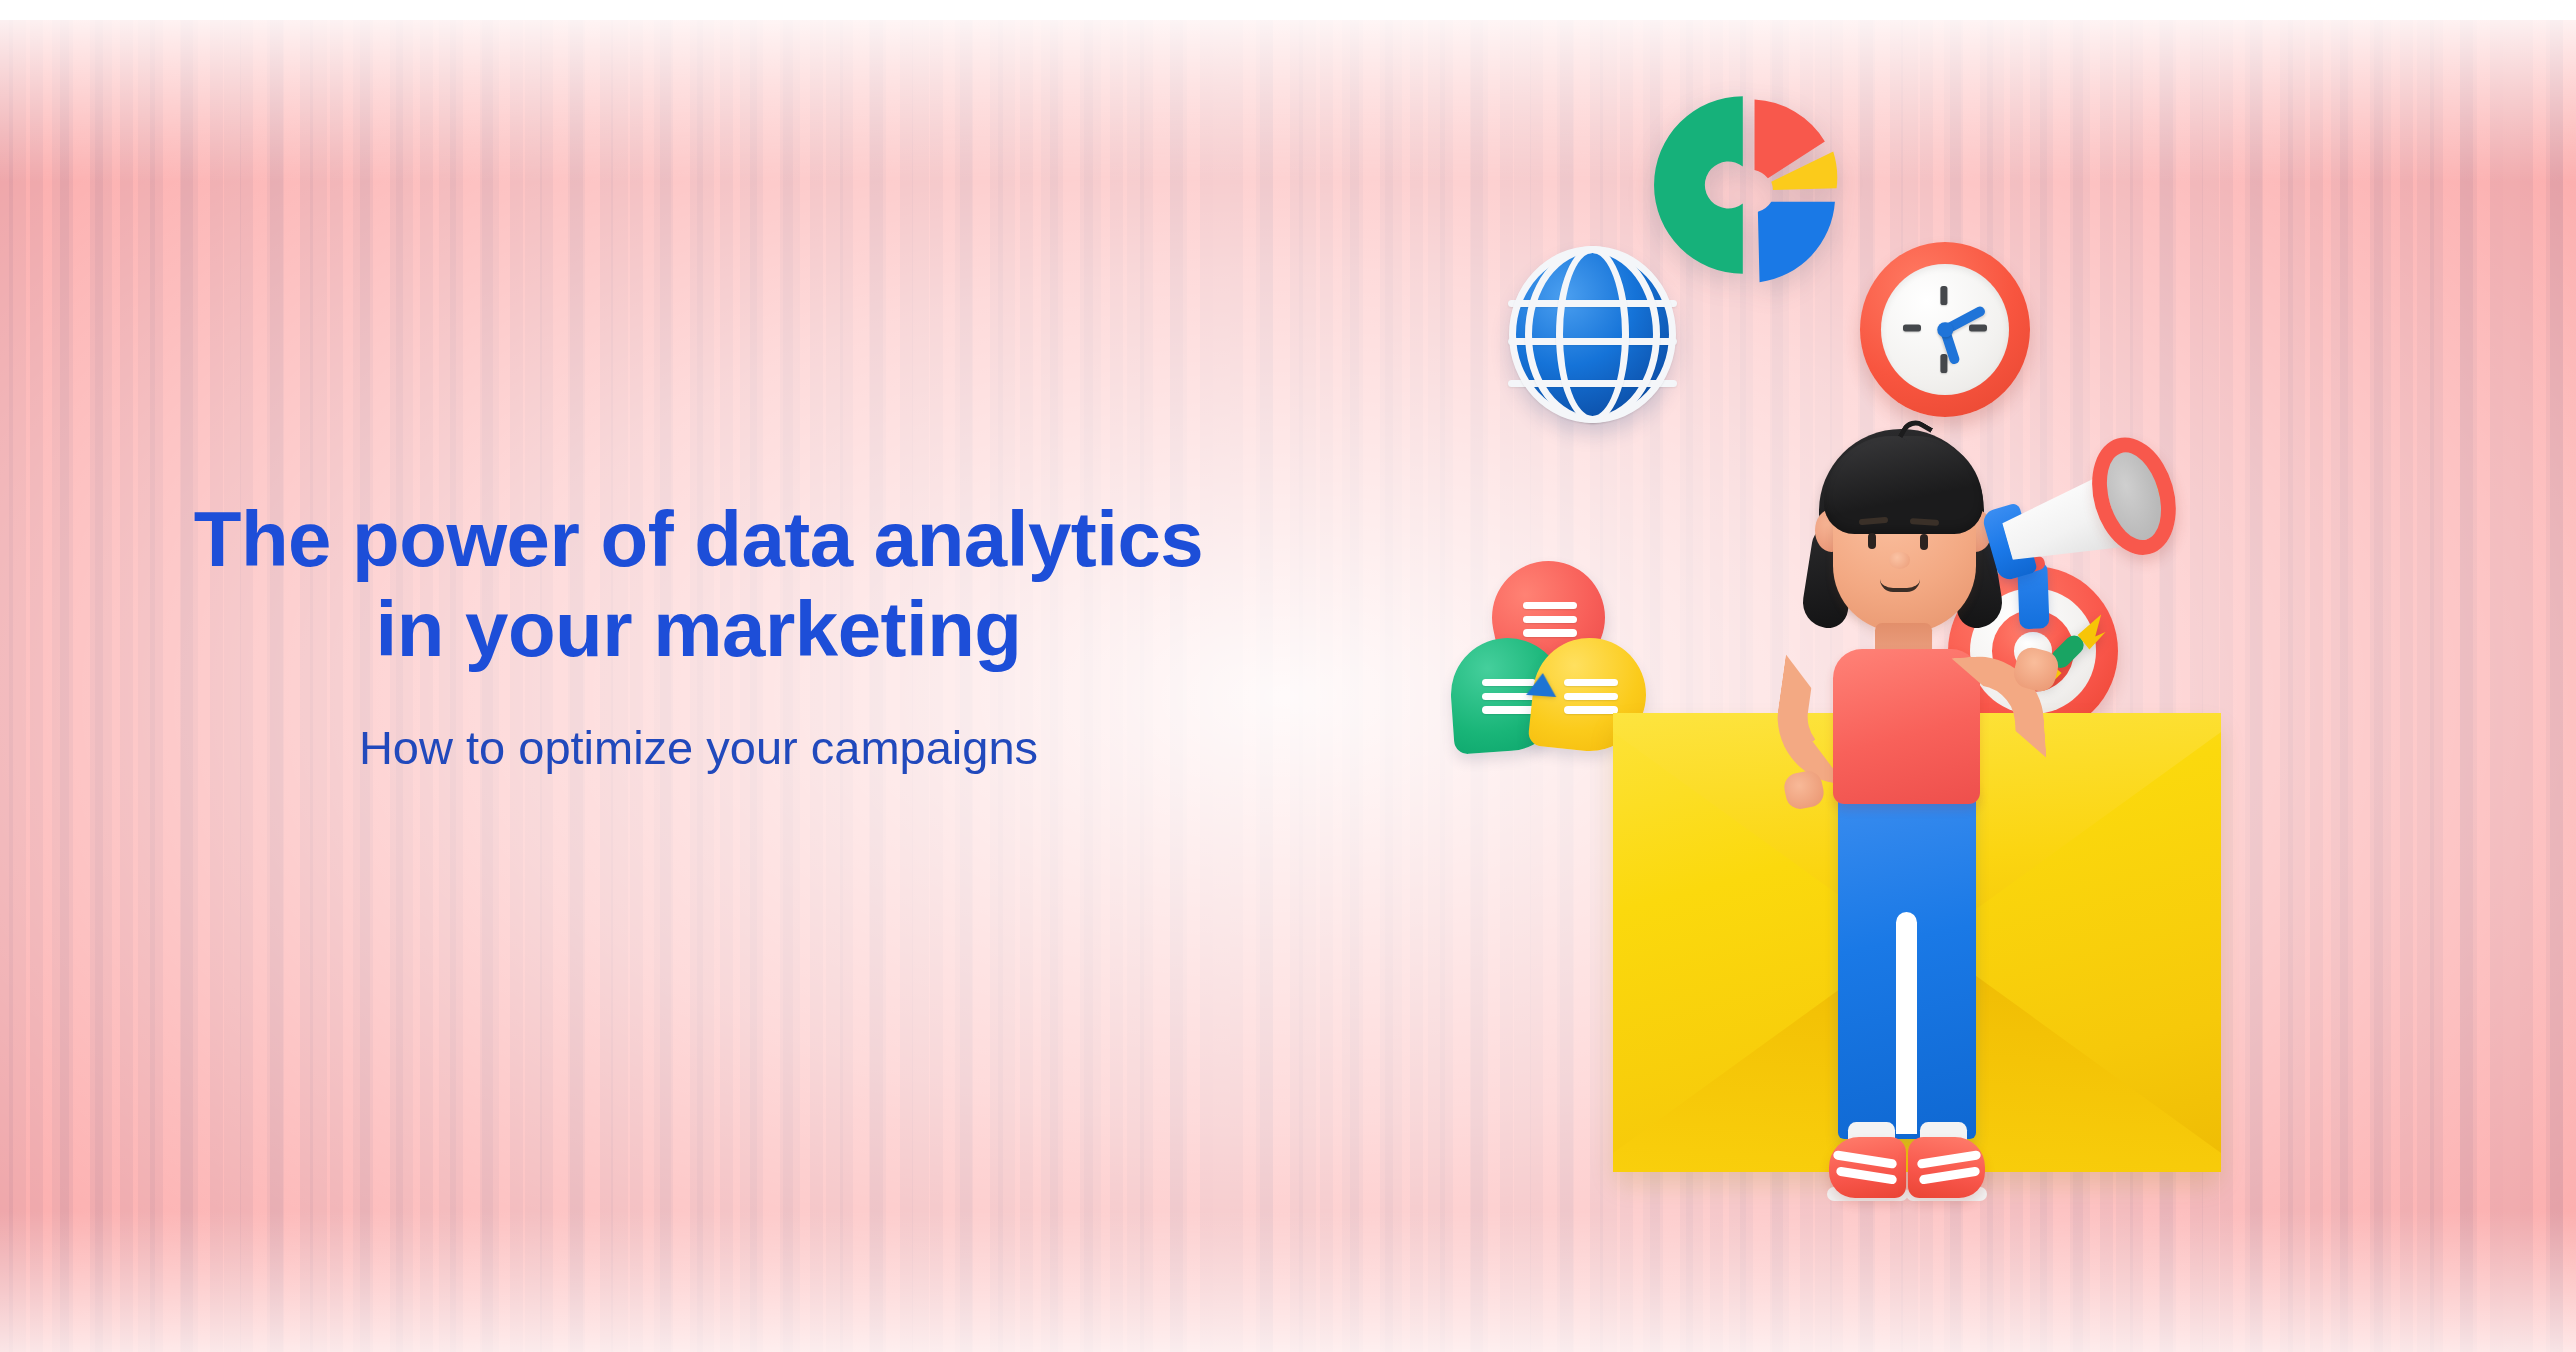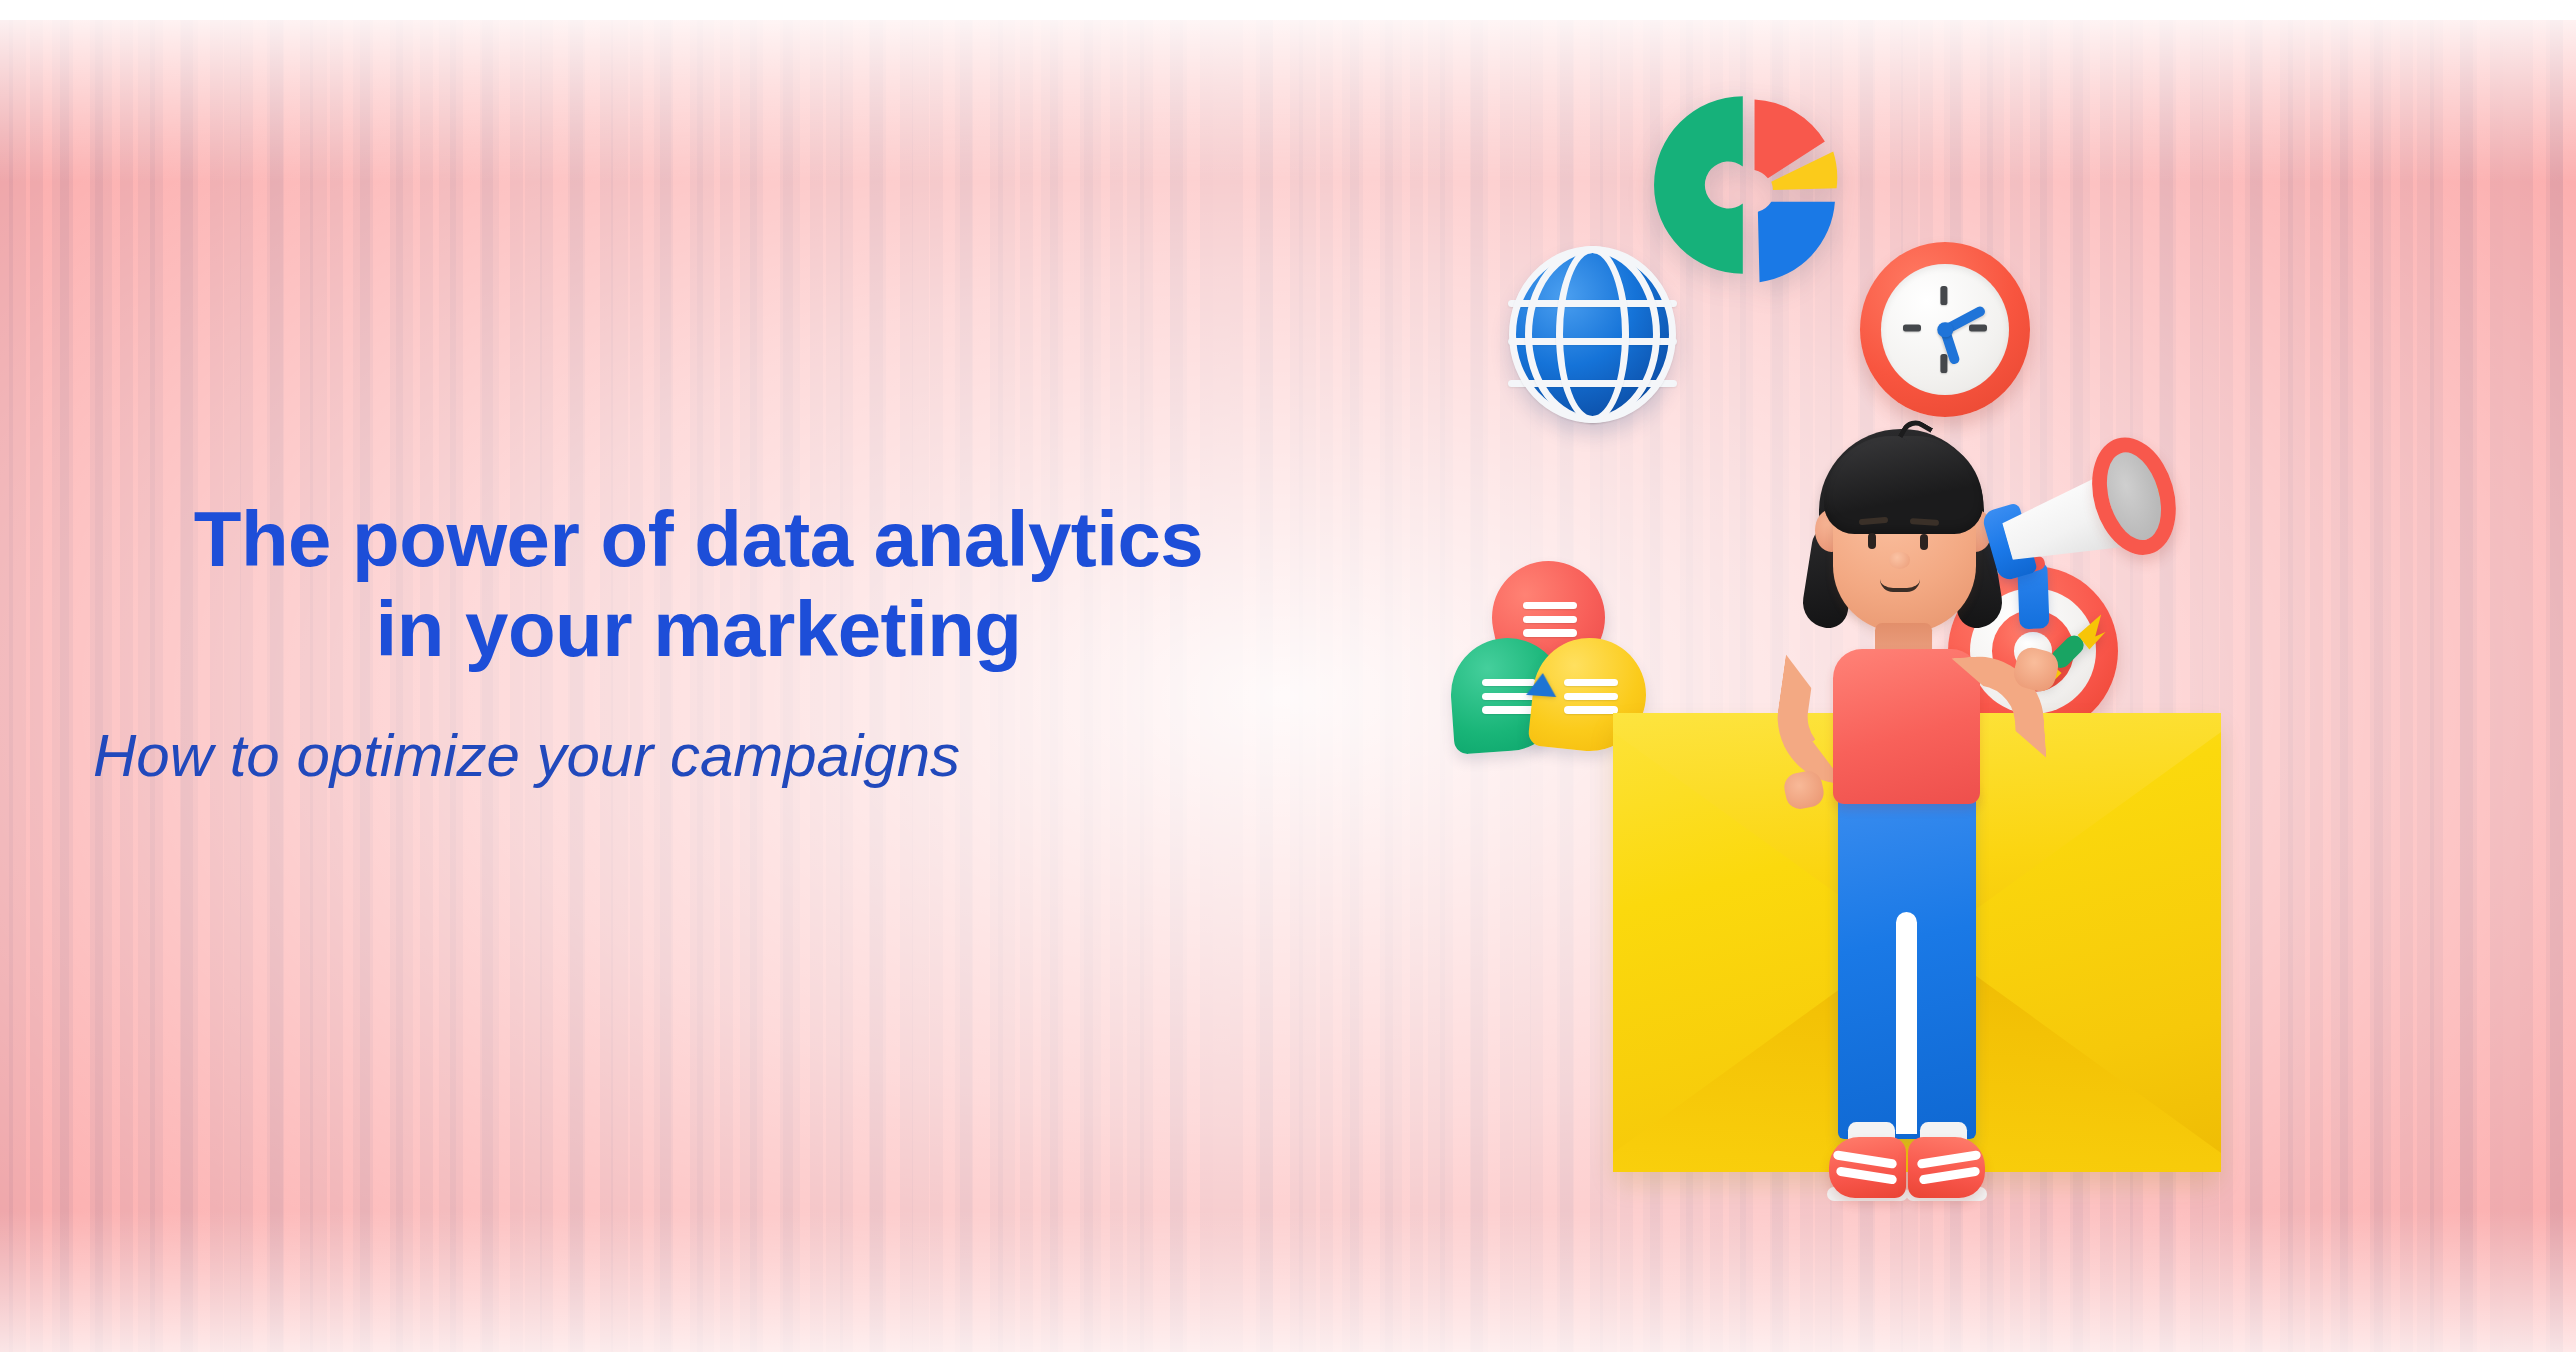--- a/index.html
+++ b/index.html
@@ -69,26 +69,26 @@
     line-height:1.16;
     font-weight:700;
     letter-spacing:-0.5px;
     color:#1D4ED8;
     text-align:center;
     font-family:"Liberation Sans", sans-serif;
   }
   .subhead{
     margin:0;
     margin-top:45px;
-    font-size:60px;
+    font-size:47px;
     line-height:1.2;
     font-weight:400;
     color:#2149BC;
+    text-align:center;
     font-family:"Liberation Sans", sans-serif;
-    font-style:italic;
   }
 
   
   .illustration{
     position:absolute;
     left:1340px; top:0;
     width:1236px; height:1353px;
   }
   .obj{position:absolute;}
 

